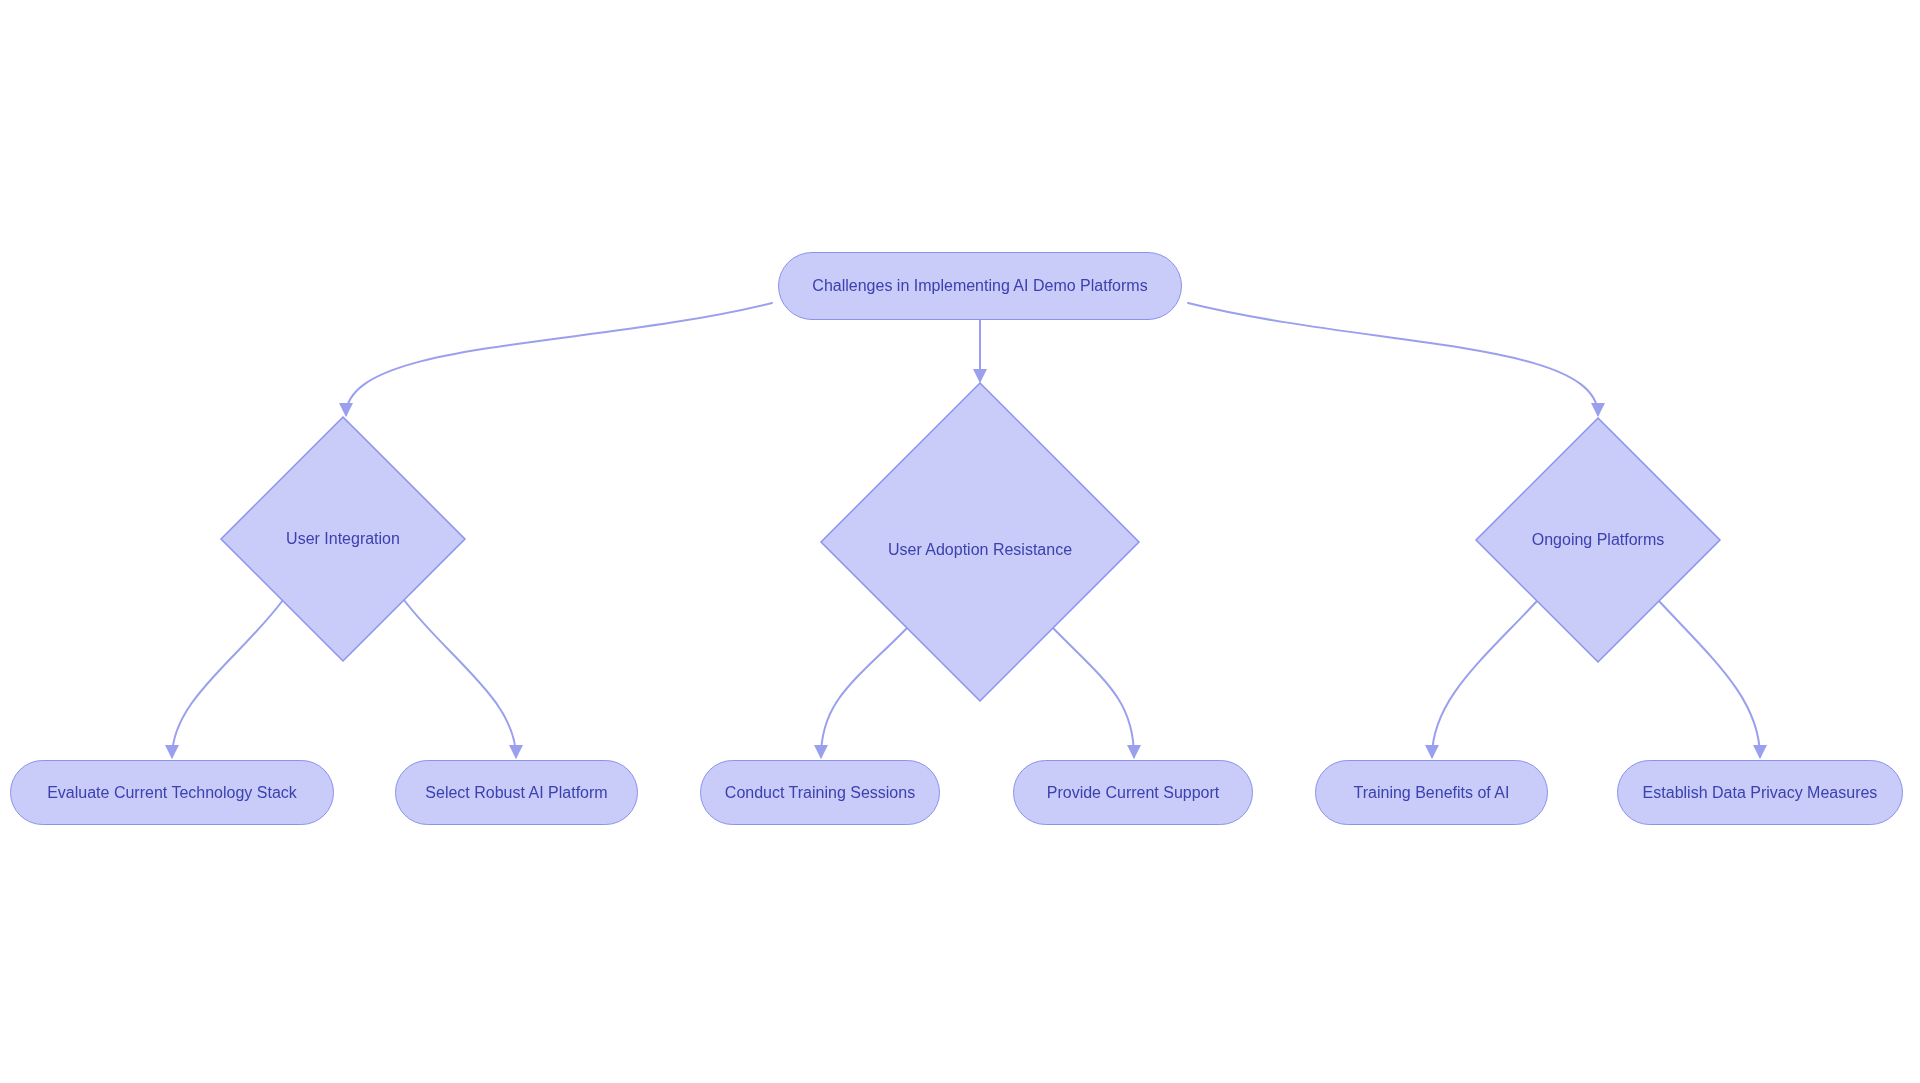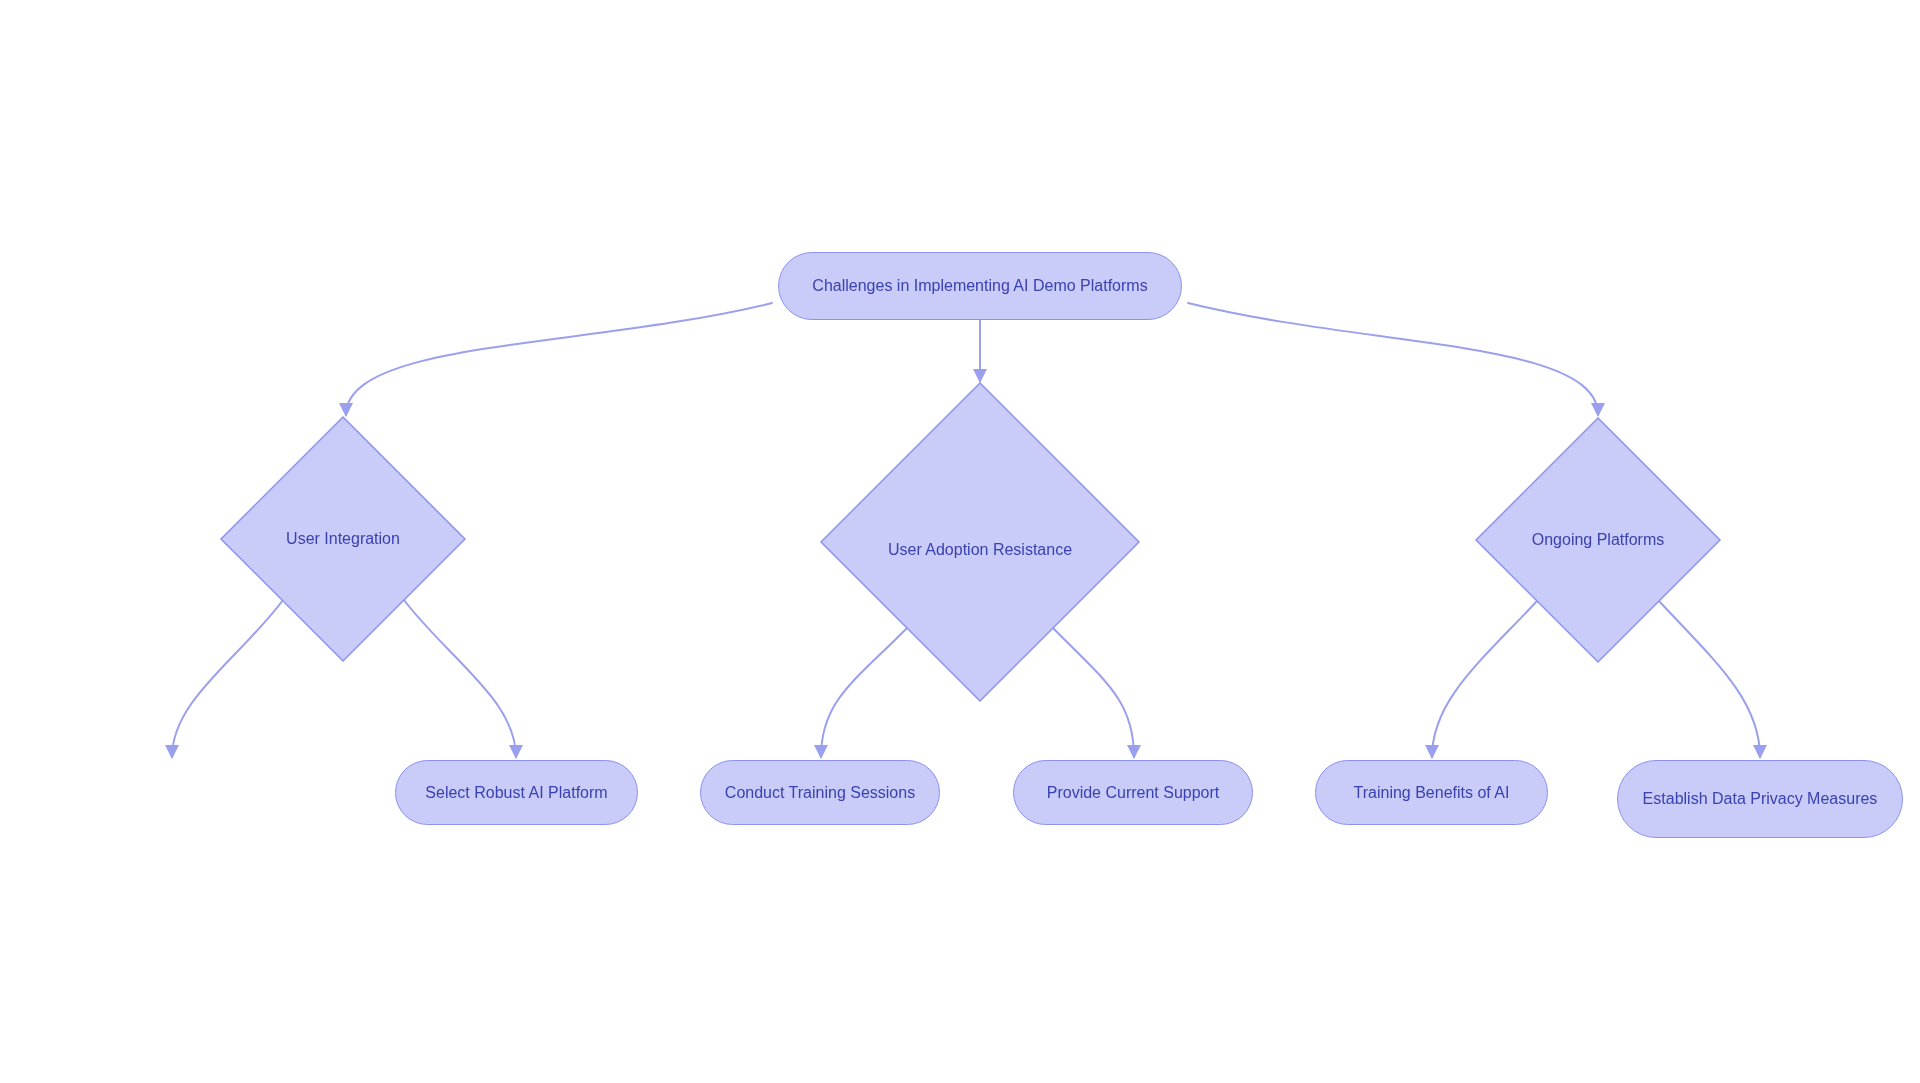--- a/index.html
+++ b/index.html
@@ -60,21 +60,21 @@
     pointer-events: none;
     background: transparent;
   }
   
   .root-node      { left: 778px;  top: 252px; width: 404px; height: 68px; }
   .leaf-1         { left: 10px;   top: 760px; width: 324px; height: 65px; }
   .leaf-2         { left: 395px;  top: 760px; width: 243px; height: 65px; }
   .leaf-3         { left: 700px;  top: 760px; width: 240px; height: 65px; }
   .leaf-4         { left: 1013px; top: 760px; width: 240px; height: 65px; }
   .leaf-5         { left: 1315px; top: 760px; width: 233px; height: 65px; }
-  .leaf-6         { left: 1617px; top: 760px; width: 286px; height: 78px; align-items: center; }
+  .leaf-6         { left: 1617px; top: 760px; width: 286px; height: 65px; align-items: center; }
   .diamond-label-1 { left: 223px;  top: 524px; width: 240px; height: 30px; }
   .diamond-label-2 { left: 860px;  top: 527px; width: 240px; height: 30px; margin-top: 8px; }
   .diamond-label-3 { left: 1478px; top: 525px; width: 240px; height: 30px; }
 </style>
 </head>
 <body>
 
 <div class="canvas">
 
   <svg class="edges-layer" width="1920" height="1083" viewBox="0 0 1920 1083">
@@ -107,20 +107,23 @@
   <div class="node diamond-label diamond-label-1">
     <span>User Integration</span>
   </div>
   <div class="node diamond-label diamond-label-2">
     <span>User Adoption Resistance</span>
   </div>
   <div class="node diamond-label diamond-label-3">
     <span>Ongoing Platforms</span>
   </div>
 
+  <div class="node stadium leaf-1">
+    <span>Evaluate Current Technology Stack</span>
+  </div>
   <div class="node stadium leaf-2">
     <span>Select Robust AI Platform</span>
   </div>
   <div class="node stadium leaf-3">
     <span>Conduct Training Sessions</span>
   </div>
   <div class="node stadium leaf-4">
     <span>Provide Current Support</span>
   </div>
   <div class="node stadium leaf-5">

